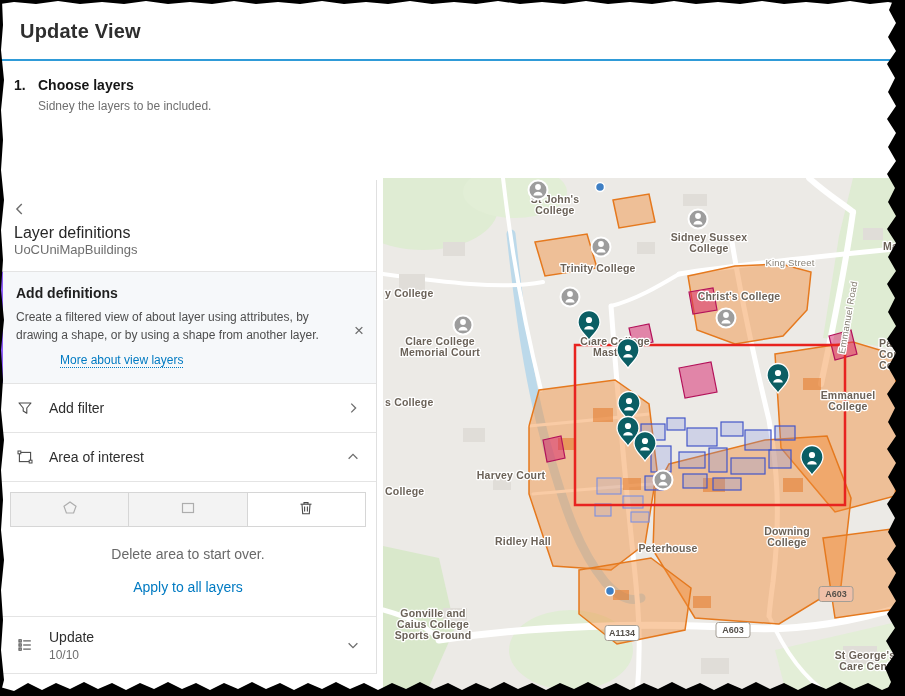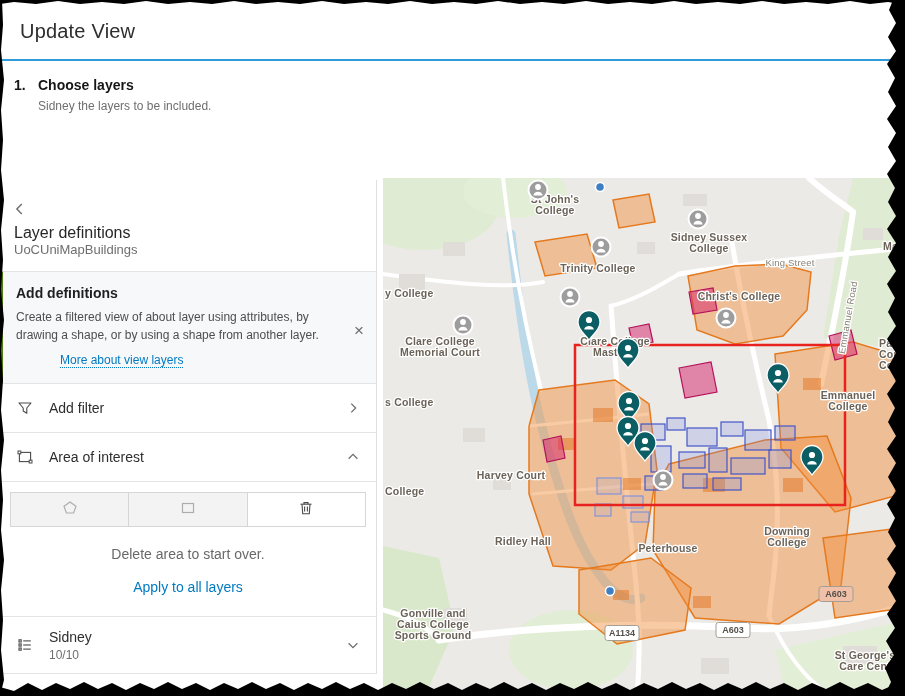--- a/index.html
+++ b/index.html
@@ -1,37 +1,37 @@
 <!DOCTYPE html>
 <html><head>
 <meta charset="utf-8">
 <style>
   * { margin:0; padding:0; box-sizing:border-box; }
   html,body { width:905px; height:696px; }
   body { position:relative; background:#fff; font-family:"Liberation Sans", sans-serif; overflow:hidden; }
 
   
   .app-header { padding:20px 0 0 20px; }
-  .app-title { font-size:20px; font-weight:400; color:#2e2e2e; letter-spacing:.2px; }
+  .app-title { font-size:20px; font-weight:700; color:#2e2e2e; letter-spacing:.2px; }
   .blue-rule { margin-top:16px; height:2px; background:#2f9bd8; width:100%; }
 
   .step { padding:16px 0 0 14px; }
   .step-line { display:flex; font-size:14px; font-weight:700; color:#161616; }
   .step-num { width:24px; }
   .step-sub { margin:6px 0 0 24px; font-size:12px; color:#6f6f6f; }
 
   
   .panel { position:absolute; left:0; top:180px; width:377px; background:#fff; border-right:1px solid #e0e0e0; }
   .panel-header { display:flex; align-items:flex-start; padding:10px 16px 14px 6px;flex-direction:column; }
   .back-btn { width:28px; height:28px; margin-top:6px; border:none; background:none; display:flex; align-items:center; justify-content:center; cursor:pointer; }
   .panel-titles { margin-left:8px; }
   .panel-title { font-size:16px; font-weight:500; color:#272727; }
   .panel-sub { font-size:13px; color:#6e6e6e; margin-top:0; }
 
-  .callout { position:relative; border-top:1px solid #e4e4e4; border-left:3px solid #4d7c0f; background:#f6f8fa; padding:13px 42px 15px 13px; }
+  .callout { position:relative; border-top:1px solid #e4e4e4; border-left:3px solid #8b5cf6; background:#f6f8fa; padding:13px 42px 15px 13px; }
   .callout-title { font-size:14px; font-weight:700; color:#1f1f1f; margin-bottom:7px; }
   .callout-body { font-size:12px; color:#4e4e4e; line-height:1.5; }
   .callout-link { display:inline-block; margin-top:9px; font-size:12px; color:#007ac2; text-decoration:none; border-bottom:1px dotted #007ac2; cursor:pointer;margin-left:44px; }
   .callout-close { position:absolute; right:12px; top:45%; border:none; background:none; font-size:17px; color:#6e6e6e; line-height:1; cursor:pointer; }
 
   .row { display:flex; align-items:center; height:49px; padding:8px 16px; border-top:1px solid #e4e4e4; background:#fff; cursor:pointer; }
   .row-icon { width:18px; display:flex; justify-content:center; margin-right:15px; }
   .row-label { flex:1; font-size:14px; color:#2e2e2e; }
   .row-chevron { display:flex; color:#6e6e6e; }
 
@@ -169,21 +169,21 @@
             <rect x="2" y="2.8" width="2.2" height="2.2"></rect>
             <path d="M6.2 3.9h7.6"></path>
             <rect x="2" y="6.9" width="2.2" height="2.2"></rect>
             <path d="M6.2 8h7.6"></path>
             <rect x="2" y="11" width="2.2" height="2.2"></rect>
             <path d="M6.2 12.1h7.6"></path>
           </g>
         </svg>
     </span>
     <span class="fields-text">
-      <div class="fields-label">Sidney</div>
+      <div class="fields-label">Update</div>
       <div class="fields-count">10/10</div>
     </span>
     <span class="row-chevron">
       <svg width="14" height="14" viewBox="0 0 16 16">
           <path d="M3 6 L8 11 L13 6" fill="none" stroke="#6e6e6e" stroke-width="1.5"></path>
         </svg>
     </span>
   </div>
 
 </aside>

